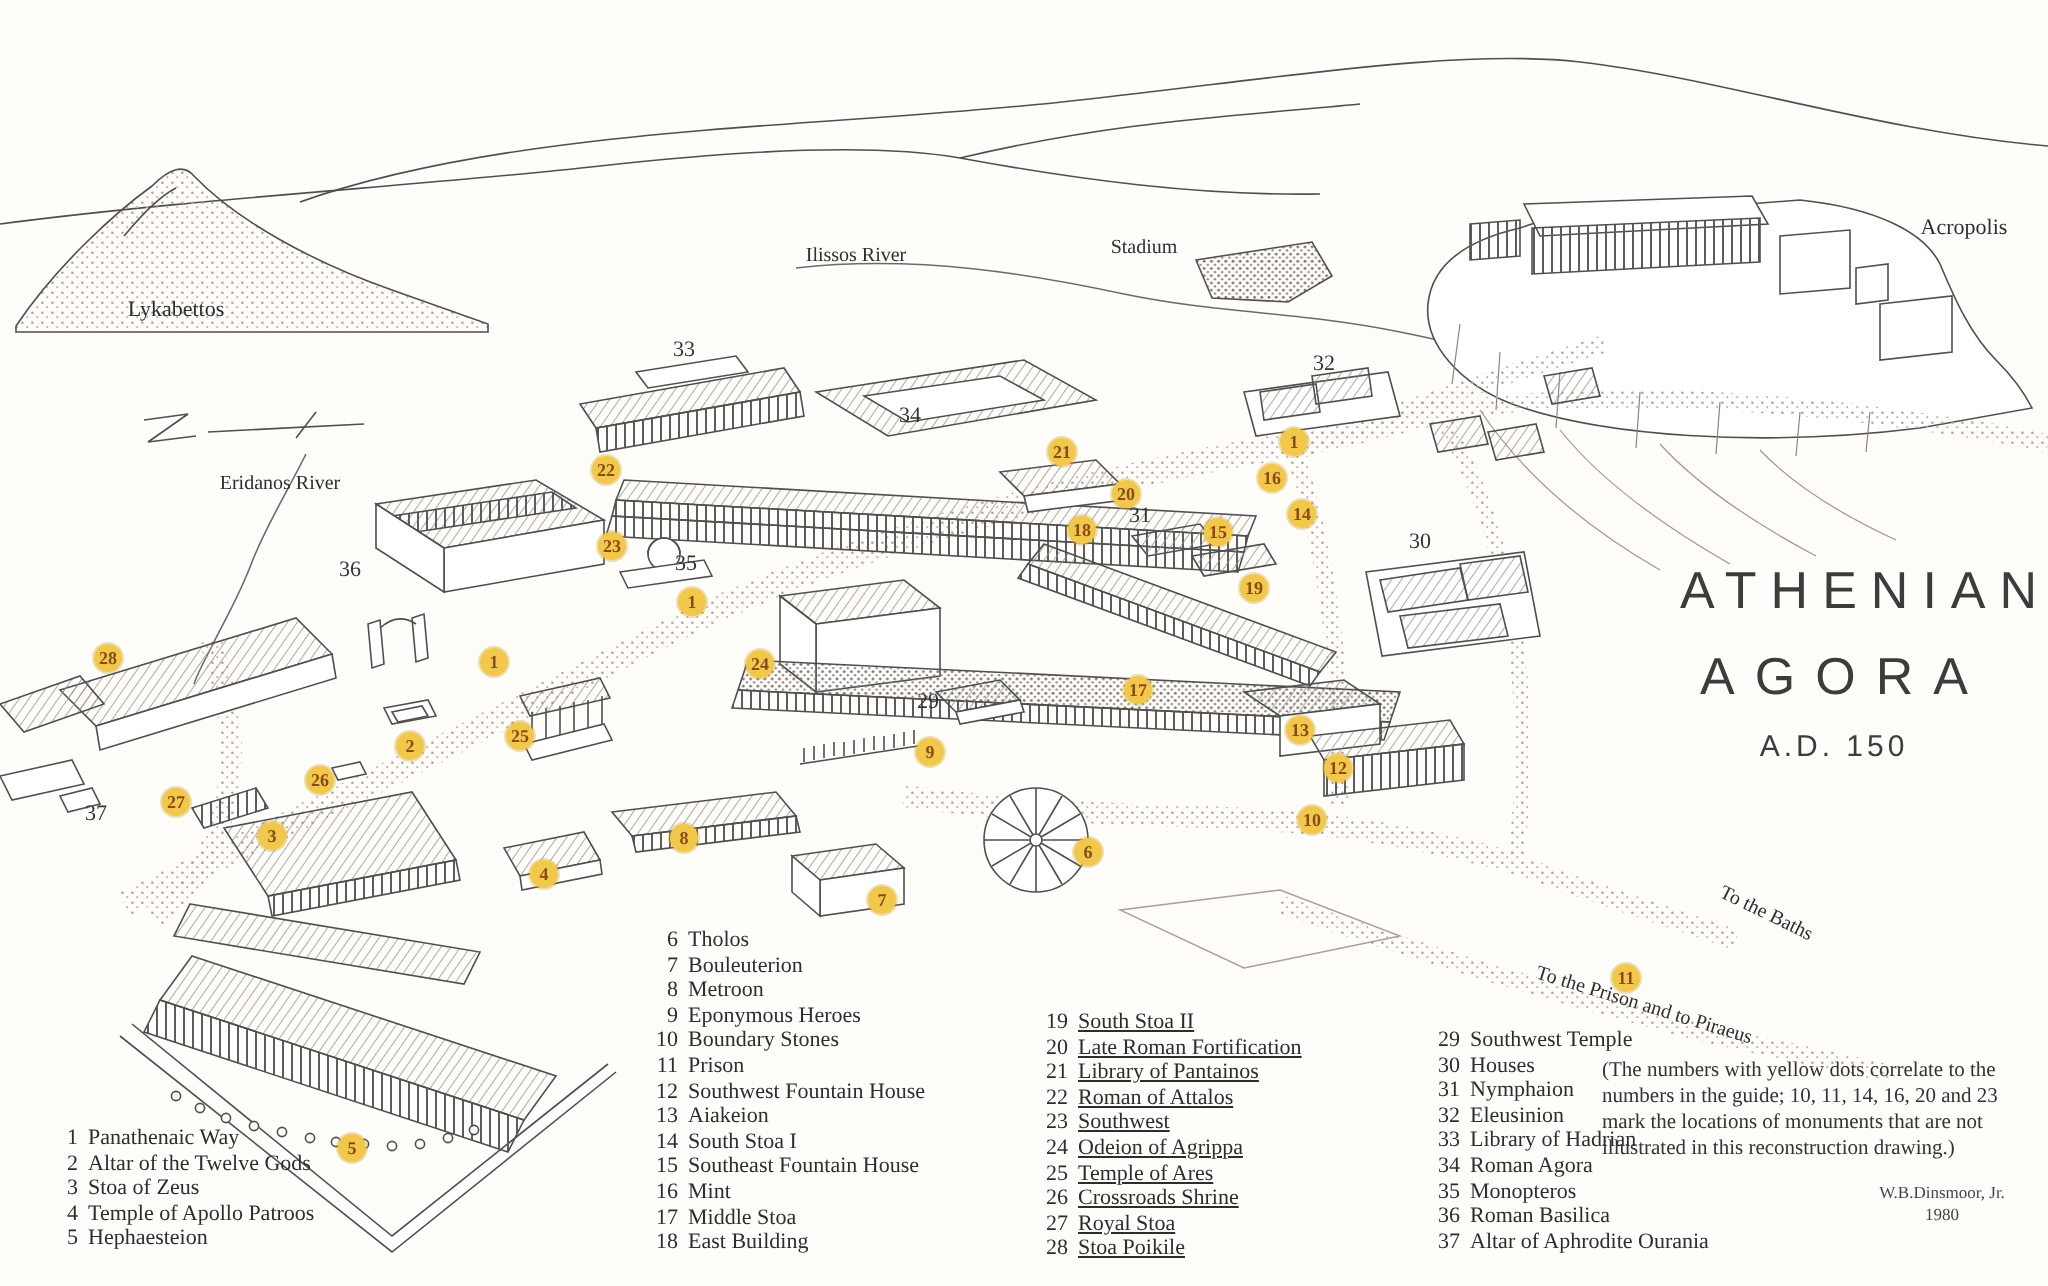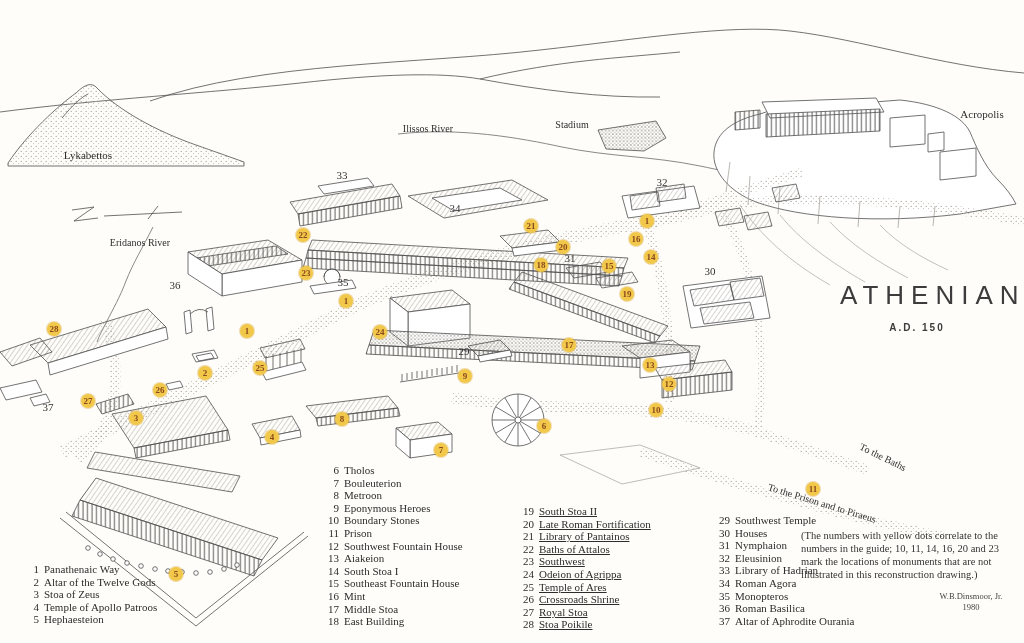--- a/index.html
+++ b/index.html
@@ -12,21 +12,21 @@
        font-weight:bold;font-size:9px;display:flex;align-items:center;justify-content:center;
        box-shadow:0 0 0 1px rgba(210,160,40,.35);}
   .plain-num{position:absolute;transform:translate(-50%,-50%);font-size:11px;color:#333;}
   .map-label{position:absolute;white-space:nowrap;color:#2e2e2e;}
   .legend-col{position:absolute;font-size:11px;line-height:12.6px;white-space:nowrap;color:#2d2d2d;}
   .legend-item .ln{display:inline-block;width:14px;text-align:right;margin-right:5px;}
   .title{position:absolute;left:833px;top:280px;width:168px;text-align:center;color:#3c3c3c;
          font-family:"Liberation Sans",sans-serif;font-weight:300;}
   .title .t1{font-size:26px;letter-spacing:7px;text-indent:7px;}
   .title .t2{font-size:26px;letter-spacing:10px;text-indent:10px;margin-top:12px;}
-  .title .t3{font-size:10px;letter-spacing:2px;margin-top:11px;font-weight:bold;}
+  .title .t3{font-size:15px;letter-spacing:2px;margin-top:11px;}
   .note{position:absolute;left:801px;top:529px;width:206px;
         font-size:10.5px;line-height:13px;color:#333;}
   .credit{position:absolute;left:928px;top:591px;width:86px;text-align:center;
           font-size:8.5px;line-height:11px;color:#444;}
 </style>
 </head>
 <body>
 
 <div id="stage">
 
@@ -285,21 +285,21 @@
         <div class="legend-item"><span class="ln">14</span><span>South Stoa I</span></div>
         <div class="legend-item"><span class="ln">15</span><span>Southeast Fountain House</span></div>
         <div class="legend-item"><span class="ln">16</span><span>Mint</span></div>
         <div class="legend-item"><span class="ln">17</span><span>Middle Stoa</span></div>
         <div class="legend-item"><span class="ln">18</span><span>East Building</span></div>
       </div>
       <div class="legend-col" style="left: 520px; top: 505px; text-decoration: underline;">
         <div class="legend-item"><span class="ln">19</span><span>South Stoa II</span></div>
         <div class="legend-item"><span class="ln">20</span><span>Late Roman Fortification</span></div>
         <div class="legend-item"><span class="ln">21</span><span>Library of Pantainos</span></div>
-        <div class="legend-item"><span class="ln">22</span><span>Baths of Attalos</span></div>
+        <div class="legend-item"><span class="ln">22</span><span>Roman of Attalos</span></div>
         <div class="legend-item"><span class="ln">23</span><span>Southwest</span></div>
         <div class="legend-item"><span class="ln">24</span><span>Odeion of Agrippa</span></div>
         <div class="legend-item"><span class="ln">25</span><span>Temple of Ares</span></div>
         <div class="legend-item"><span class="ln">26</span><span>Crossroads Shrine</span></div>
         <div class="legend-item"><span class="ln">27</span><span>Royal Stoa</span></div>
         <div class="legend-item"><span class="ln">28</span><span>Stoa Poikile</span></div>
       </div>
       <div class="legend-col" style="left: 716px; top: 514px;">
         <div class="legend-item"><span class="ln">29</span><span>Southwest Temple</span></div>
         <div class="legend-item"><span class="ln">30</span><span>Houses</span></div>
@@ -308,20 +308,21 @@
         <div class="legend-item"><span class="ln">33</span><span>Library of Hadrian</span></div>
         <div class="legend-item"><span class="ln">34</span><span>Roman Agora</span></div>
         <div class="legend-item"><span class="ln">35</span><span>Monopteros</span></div>
         <div class="legend-item"><span class="ln">36</span><span>Roman Basilica</span></div>
         <div class="legend-item"><span class="ln">37</span><span>Altar of Aphrodite Ourania</span></div>
       </div>
     </div>
 
   <div class="title">
     <div class="t1">ATHENIAN</div>
+    <div class="t2">AGORA</div>
     <div class="t3">A.D. 150</div>
   </div>
 
   <div class="note">(The numbers with yellow dots correlate to the numbers in the guide; 10, 11, 14, 16, 20 and 23 mark the locations of monuments that are not illustrated in this reconstruction drawing.)</div>
 
   <div class="credit">
     <div>W.B.Dinsmoor, Jr.</div>
     <div>1980</div>
   </div>
 

